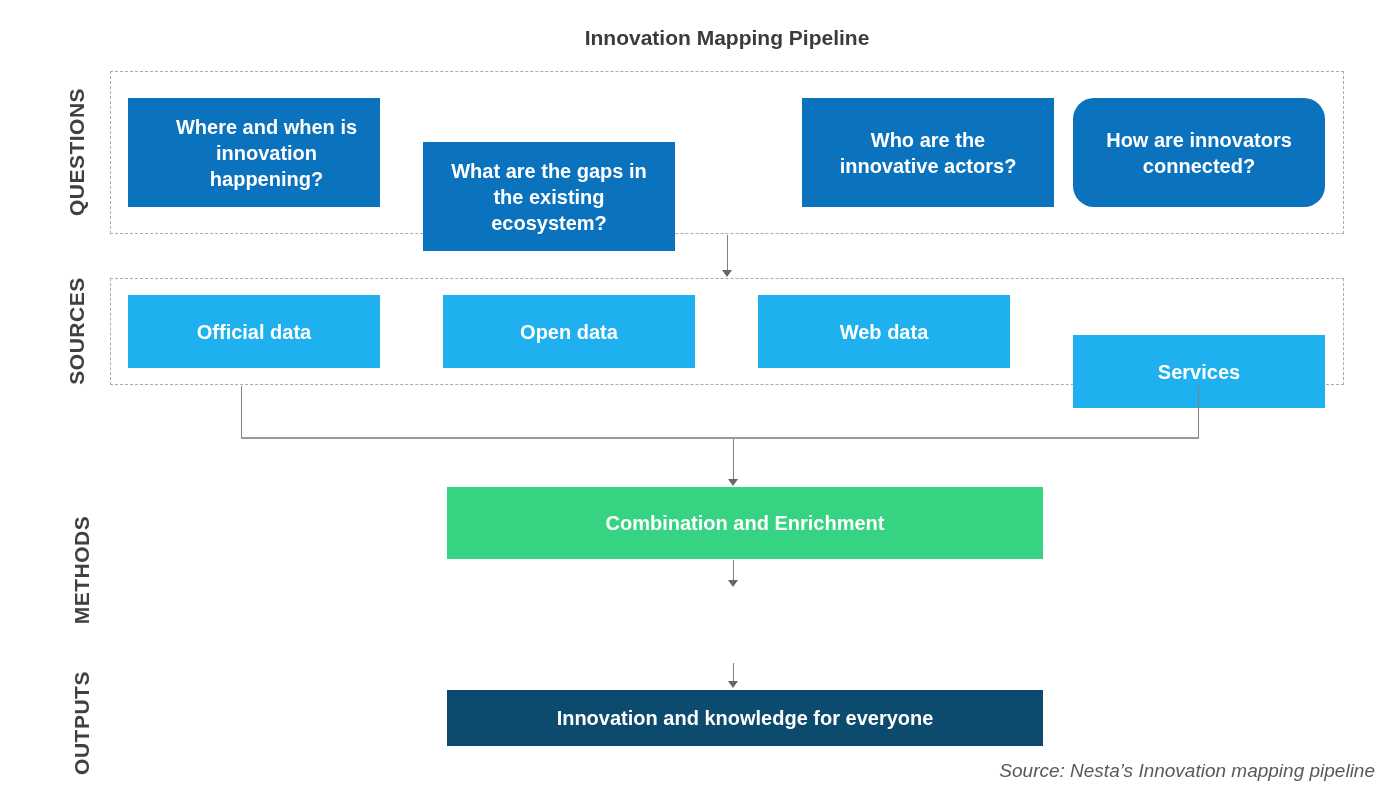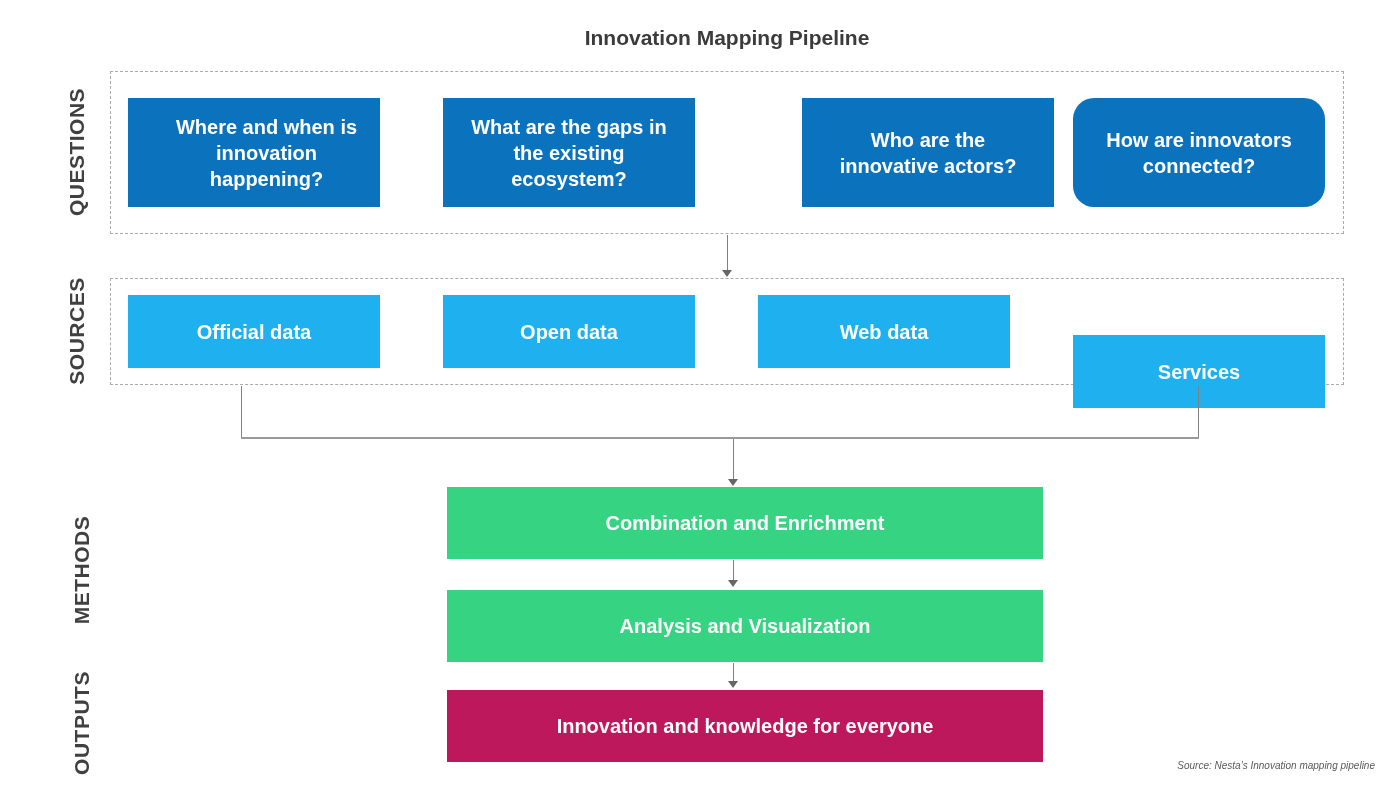--- a/index.html
+++ b/index.html
@@ -50,41 +50,41 @@
     text-align: center;
     color: #ffffff;
     font-size: 20px;
     font-weight: bold;
     line-height: 1.3;
     white-space: pre-line;
     box-sizing: border-box;
     padding: 4px 8px;
   }
   .qbox { top: 98px;  width: 252px; height: 109px; background: #0b72be; }
-  .q1 { left: 128px; padding-left: 33px; }  .q2 { left: 443px; }  .q3 { left: 802px; }  .q4 { left: 1073px; border-radius: 21px; }
+  .q1 { left: 128px; padding-left: 33px; }  .q2 { left: 423px; margin-top: 44px; }  .q3 { left: 802px; }  .q4 { left: 1073px; border-radius: 21px; }
   .sbox { top: 295px; width: 252px; height: 73px; background: #1fb1ef; }
   .s1 { left: 128px; }  .s2 { left: 443px; }  .s3 { left: 758px; }  .s4 { left: 1073px; margin-top: 40px; }
   .mbox { left: 447px; width: 596px; height: 72px; background: #36d482; }
   .m1 { top: 487px; }
   .m2 { top: 590px; }
-  .obox { left: 447px; top: 690px; width: 596px; height: 72px; background: #be185d; }
+  .obox { left: 447px; top: 690px; width: 596px; height: 56px; background: #0c4a6e; }
 
   .line-v { position: absolute; width: 1px; background: #808080; }
   .line-h { position: absolute; height: 2px; background: #999999; }
   .arrowhead {
     position: absolute;
     width: 0; height: 0;
     border-left: 5px solid transparent;
     border-right: 5px solid transparent;
     border-top: 7px solid #666666;
   }
   .note {
     position: absolute;
     right: 25px; top: 760px;
-    font-size: 10px;
+    font-size: 19px;
     font-style: italic;
     color: #595959;
   }
 </style>
 </head>
 <body>
 
 <div class="canvas">
 
   <div class="title">Innovation Mapping Pipeline</div>
@@ -118,21 +118,20 @@
 
   <div class="line-v" style="left:241px; top:386px; height:52px;"></div>
   <div class="line-v" style="left:1198px; top:386px; height:52px;"></div>
   <div class="line-h" style="left:241px; top:437px; width:958px;"></div>
   <div class="line-v" style="left:733px; top:439px; height:41px;"></div>
   <div class="arrowhead" style="left:728px; top:479px;"></div>
 
   <div class="box mbox m1">Combination and Enrichment</div>
   <div class="line-v" style="left:733px; top:560px; height:21px;"></div>
   <div class="arrowhead" style="left:728px; top:580px;"></div>
-  <div class="box mbox m2">Analysis and Visualization</div>
 
   <div class="line-v" style="left:733px; top:663px; height:19px;"></div>
   <div class="arrowhead" style="left:728px; top:681px;"></div>
 
   <div class="box obox">Innovation and knowledge for everyone</div>
 
   <div class="note">Source: Nesta’s Innovation mapping pipeline</div>
 
 </div>
 

